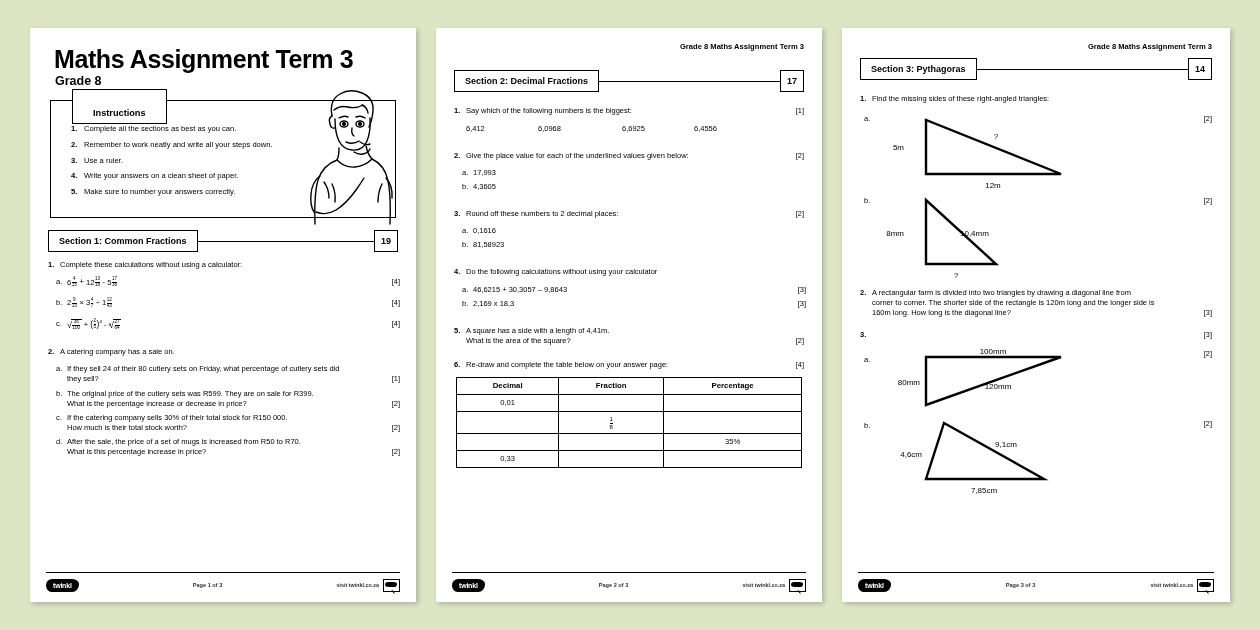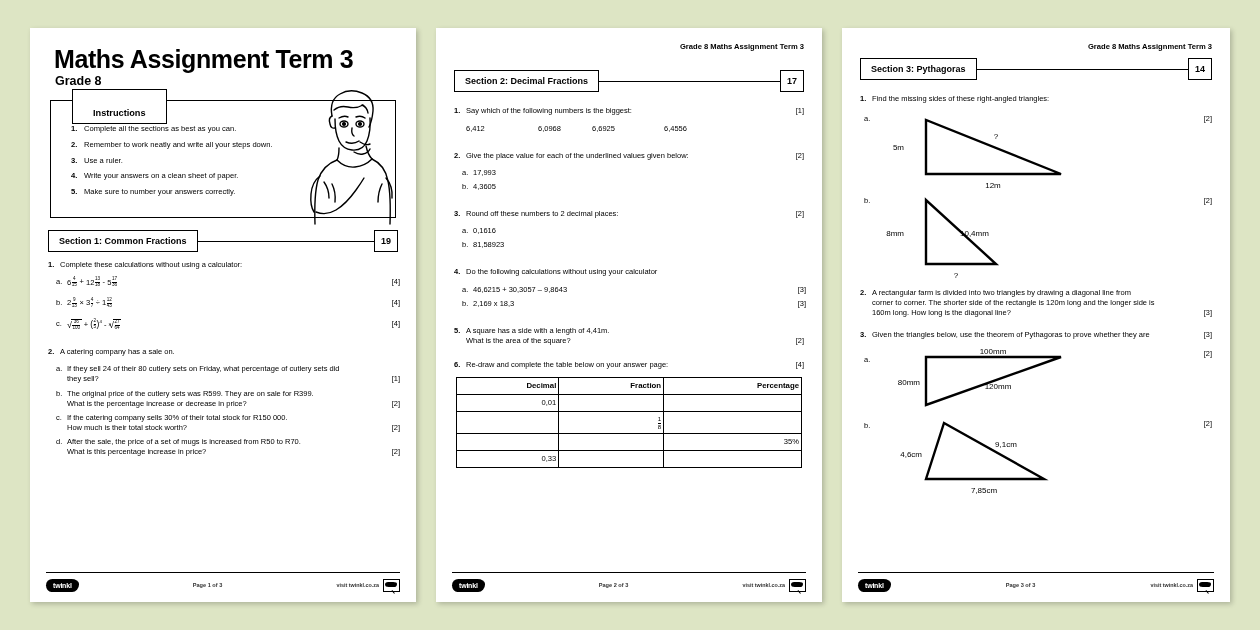--- a/index.html
+++ b/index.html
@@ -160,21 +160,21 @@
 
   
   table.conv {
     width: calc(100% - 8px);
     margin: 6px 4px 0 4px;
     border-collapse: collapse;
     border: 1.4px solid #000;
   }
   table.conv th, table.conv td {
     border: 0.9px solid #000;
-    text-align: right;
+    text-align: center;
     font-size: 7.6px;
     height: 17px;
     padding: 2px;
   }
   table.conv th { font-weight: bold; font-size: 7.8px; }
   .cellfrac {
     display: inline-flex; flex-direction: column;
     align-items: center; font-size: 6px; line-height: 1.1;
   }
   .cellfrac .den { border-top: 0.8px solid #000; padding-top: 0.3px; }
@@ -439,21 +439,21 @@
       <div class="sec-marks">17</div>
     </div>
 
     <div class="q" style="margin-top:14px">
       <div class="q-num">1.</div>
       <div class="q-body">Say which of the following numbers is the biggest:</div>
       <div class="q-marks">[1]</div>
     </div>
     <div style="display:flex; margin:0 2px 0 14px; font-size:7.5px;">
       <span style="width:72px">6,412</span>
-      <span style="width:54px">6,0968</span>
+      <span style="width:84px">6,0968</span>
       <span style="width:72px">6,6925</span>
       <span>6,4556</span>
     </div>
 
     <div class="q" style="margin-top:17px">
       <div class="q-num">2.</div>
       <div class="q-body">Give the place value for each of the underlined values given below:</div>
       <div class="q-marks">[2]</div>
     </div>
     <div class="sub">
@@ -601,21 +601,20 @@
         <div>A rectangular farm is divided into two triangles by drawing a diagonal line from</div>
         <div>corner to corner. The shorter side of the rectangle is 120m long and the longer side is</div>
         <div>160m long. How long is the diagonal line?</div>
       </div>
       <div class="q-marks" style="align-self:flex-end">[3]</div>
     </div>
 
     <div class="q" style="margin-top:12px">
       <div class="q-num">3.</div>
       <div class="q-body">
-        <div>Given the triangles below, use the theorem of Pythagoras to prove whether they are</div>
       </div>
       <div class="q-marks" style="align-self:flex-end">[3]</div>
     </div>
 
     <div class="tri-block" style="height:68px">
       <span class="tri-letter" style="top:8px">a.</span>
       <span class="tri-marks">[2]</span>
       <svg width="230" height="66" viewBox="0 0 230 66" style="margin-left:28px">
         <polygon points="40,10 175,10 40,58" fill="none" stroke="#000" stroke-width="2.4"></polygon>
         <text x="107" y="7" font-size="8" font-family="Liberation Sans" text-anchor="middle">100mm</text>

